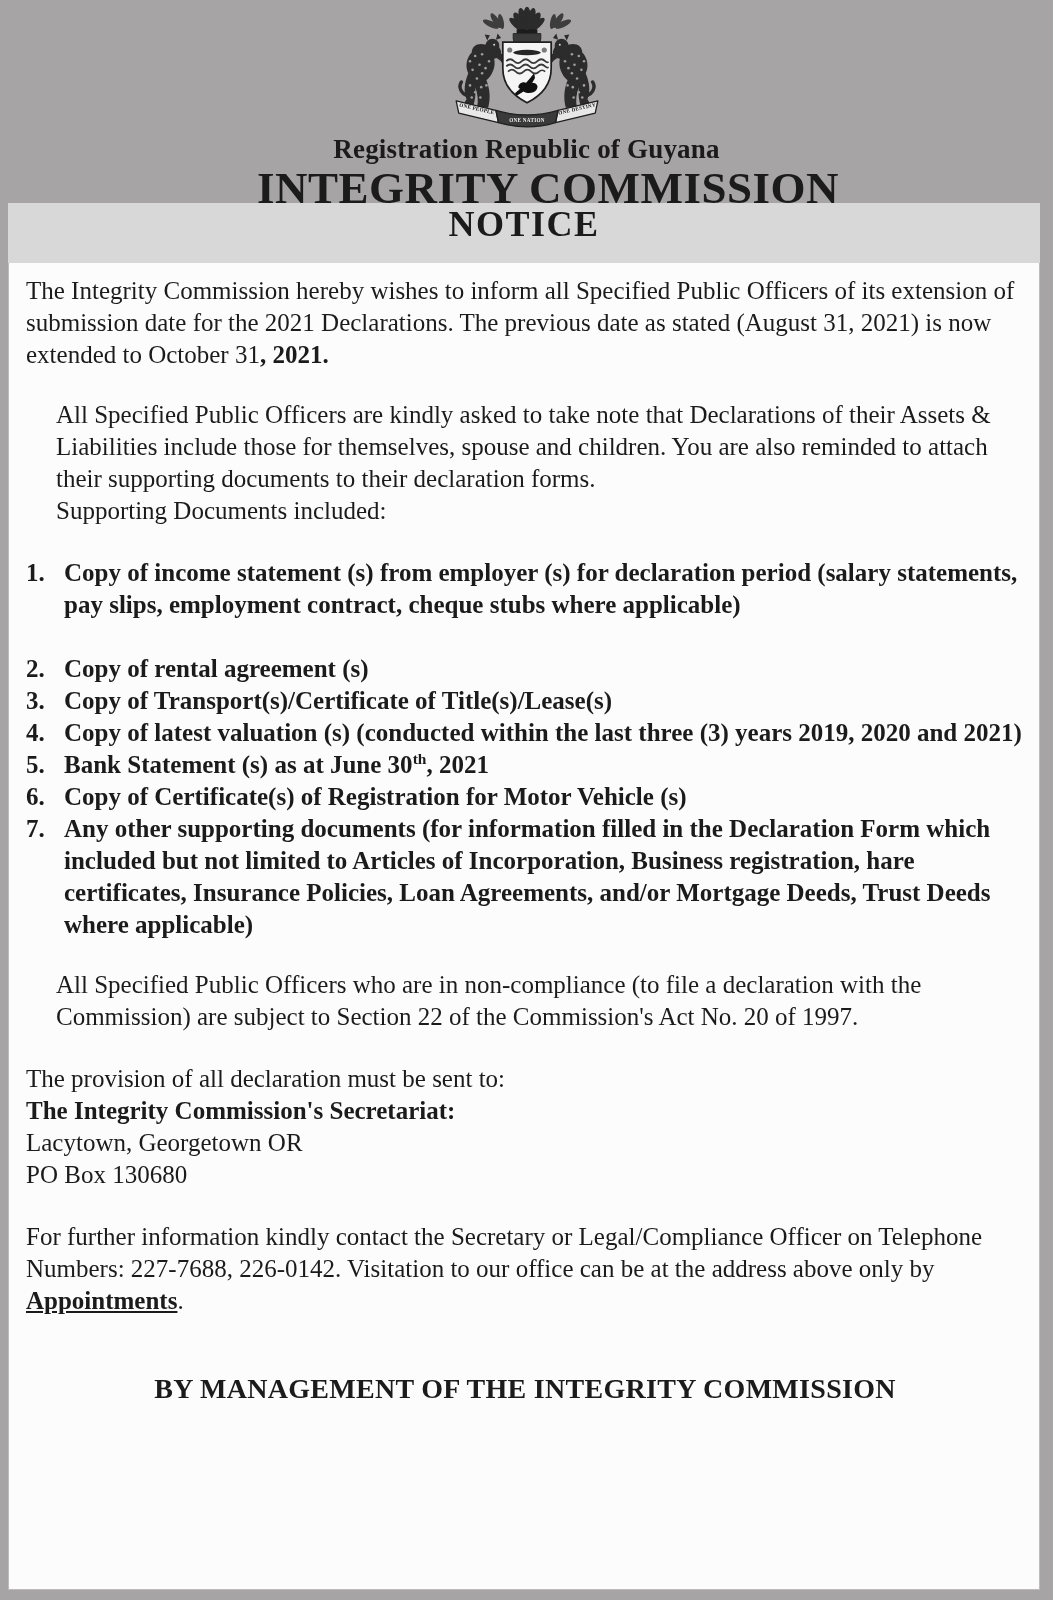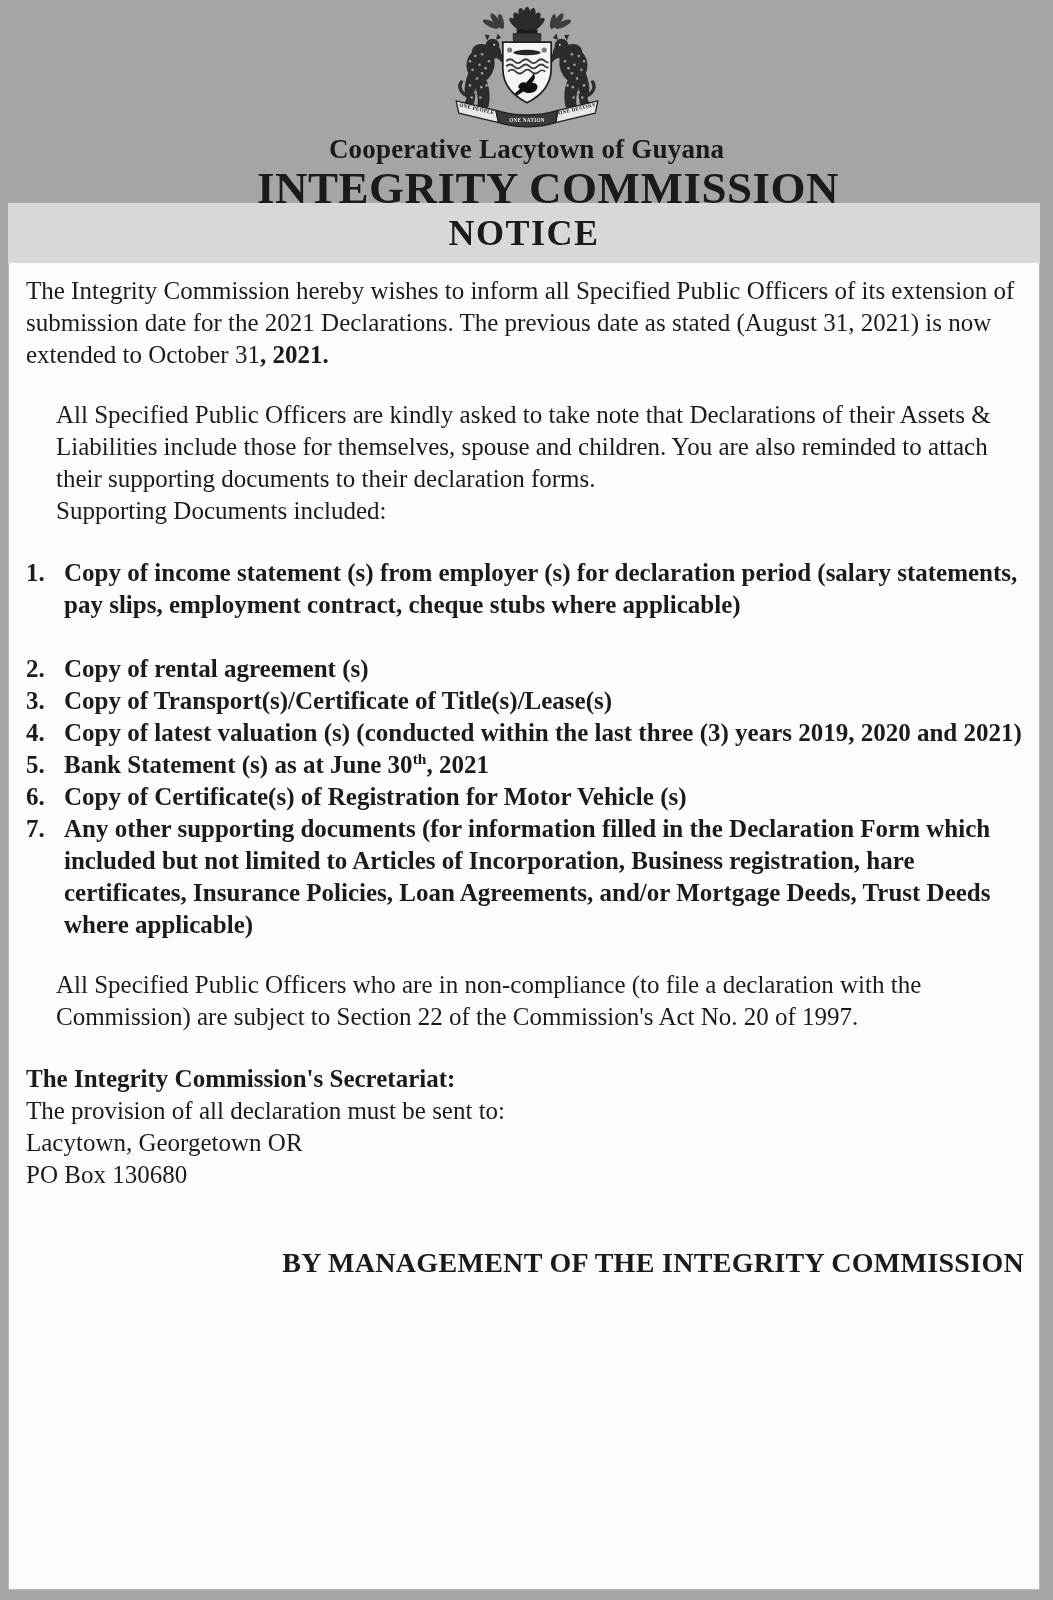--- a/index.html
+++ b/index.html
@@ -11,37 +11,37 @@
   }
   .page{position:relative;width:1053px;height:1600px;}
   .header{position:absolute;top:0;left:0;width:1053px;height:203px;text-align:center;}
   .emblem{display:block;margin:4px auto 0 auto;}
   .country{font-size:27px;font-weight:700;line-height:1.05;margin-top:1px;letter-spacing:0.2px;}
   .org{font-size:45px;font-weight:700;line-height:1.0;margin-top:3px;letter-spacing:0.5px;margin-left:43px;}
   .panel{
     position:absolute;left:8px;top:203px;width:1032px;height:1387px;
     background:#fcfcfc;box-shadow:0 0 0 1px #bdbbbb inset;
   }
-  .band{height:60px;background:#d8d8d8;display:flex;align-items:center;justify-content:center;}
+  .band{height:60px;background:#d8d8d8;display:flex;align-items:flex-start;justify-content:center;}
   .notice-title{font-size:36px;font-weight:700;letter-spacing:1.5px;}
   .content{padding:12px 16px 0 18px;font-size:25px;line-height:32px;}
   .para{margin:0 0 28px 0;}
   .para.tight{margin-bottom:30px;margin-left:30px;}
   .bold{font-weight:700;}
   .olist{margin:0 0 28px 0;font-weight:700;}
   .li{display:flex;}
   .li .num{flex:0 0 30px;}
   .li .litext{flex:1;margin-left:8px;}
   .li.gap-after{margin-bottom:32px;}
   sup{font-size:0.62em;line-height:0;}
   .addr{margin:0 0 30px 0;}
   .addr .line{line-height:32px;}
   .contact{margin:0;}
   .emph{font-weight:700;text-decoration:underline;}
-  .footer{margin-top:56px;text-align:right;font-weight:700;font-size:28px;letter-spacing:0.3px;}
+  .footer{margin-top:56px;text-align:center;font-weight:700;font-size:28px;letter-spacing:0.3px;}
   .banner-word{font-family:"Liberation Serif",serif;font-weight:700;letter-spacing:0.3px;}
 </style>
 </head>
 <body>
 
 <div class="page">
 
   <div class="header">
     <svg class="emblem" viewBox="0 0 220 150" width="190" height="130" aria-hidden="true">
       <defs>
@@ -118,21 +118,21 @@
       <g stroke-linejoin="round">
         <path d="M28,112 L74,123 L77,137 L31,126 Z" fill="#e8e8e8" stroke="#1f1f1f" stroke-width="1.5"></path>
         <path d="M192,112 L146,123 L143,137 L189,126 Z" fill="#e8e8e8" stroke="#1f1f1f" stroke-width="1.5"></path>
         <path d="M74,123 C98,130 122,130 146,123 L143,137 C120,144 100,144 77,137 Z" fill="#3a3a3a" stroke="#1f1f1f" stroke-width="1.5"></path>
         <text class="banner-word" x="52" y="123" font-size="6" fill="#161616" text-anchor="middle" transform="rotate(13 52 121)">ONE PEOPLE</text>
         <text class="banner-word" x="110" y="136" font-size="6" fill="#eeeeee" text-anchor="middle">ONE NATION</text>
         <text class="banner-word" x="168" y="123" font-size="6" fill="#161616" text-anchor="middle" transform="rotate(-13 168 121)">ONE DESTINY</text>
       </g>
     </svg>
 
-    <div class="country">Cooperative Lacytown of Guyana</div>
+    <div class="country">Registration Republic of Guyana</div>
     <div class="org">INTEGRITY COMMISSION</div>
   </div>
 
   <div class="panel">
     <div class="band">
       <span class="notice-title">NOTICE</span>
     </div>
 
     <div class="content">
 
@@ -168,23 +168,24 @@
         <div class="li">
           <span class="num">7.</span>
           <span class="litext">Any other supporting documents (for information filled in the Declaration Form which included but not limited to Articles of Incorporation, Business registration, hare certificates, Insurance Policies, Loan Agreements, and/or Mortgage Deeds, Trust Deeds where applicable)</span>
         </div>
       </div>
 
 
       <p class="para tight">All Specified Public Officers who are in non-compliance (to file a declaration with the Commission) are subject to Section 22 of the Commission's Act No. 20 of 1997.</p>
 
       <div class="addr">
+        <div class="line">The provision of all declaration must be sent to:</div>
         <div class="line bold">The Integrity Commission's Secretariat:</div>
-        <div class="line">The provision of all declaration must be sent to:</div>
         <div class="line">Lacytown, Georgetown OR</div>
         <div class="line">PO Box 130680</div>
       </div>
 
+      <p class="contact"><span>For further information kindly contact the Secretary or Legal/Compliance Officer on Telephone Numbers: 227-7688, 226-0142. Visitation to our office can be at the address above only by </span><span class="emph">Appointments</span><span>.</span></p>
 
       <div class="footer">BY MANAGEMENT OF THE INTEGRITY COMMISSION</div>
     </div>
   </div>
 </div>
 
 </body></html>

